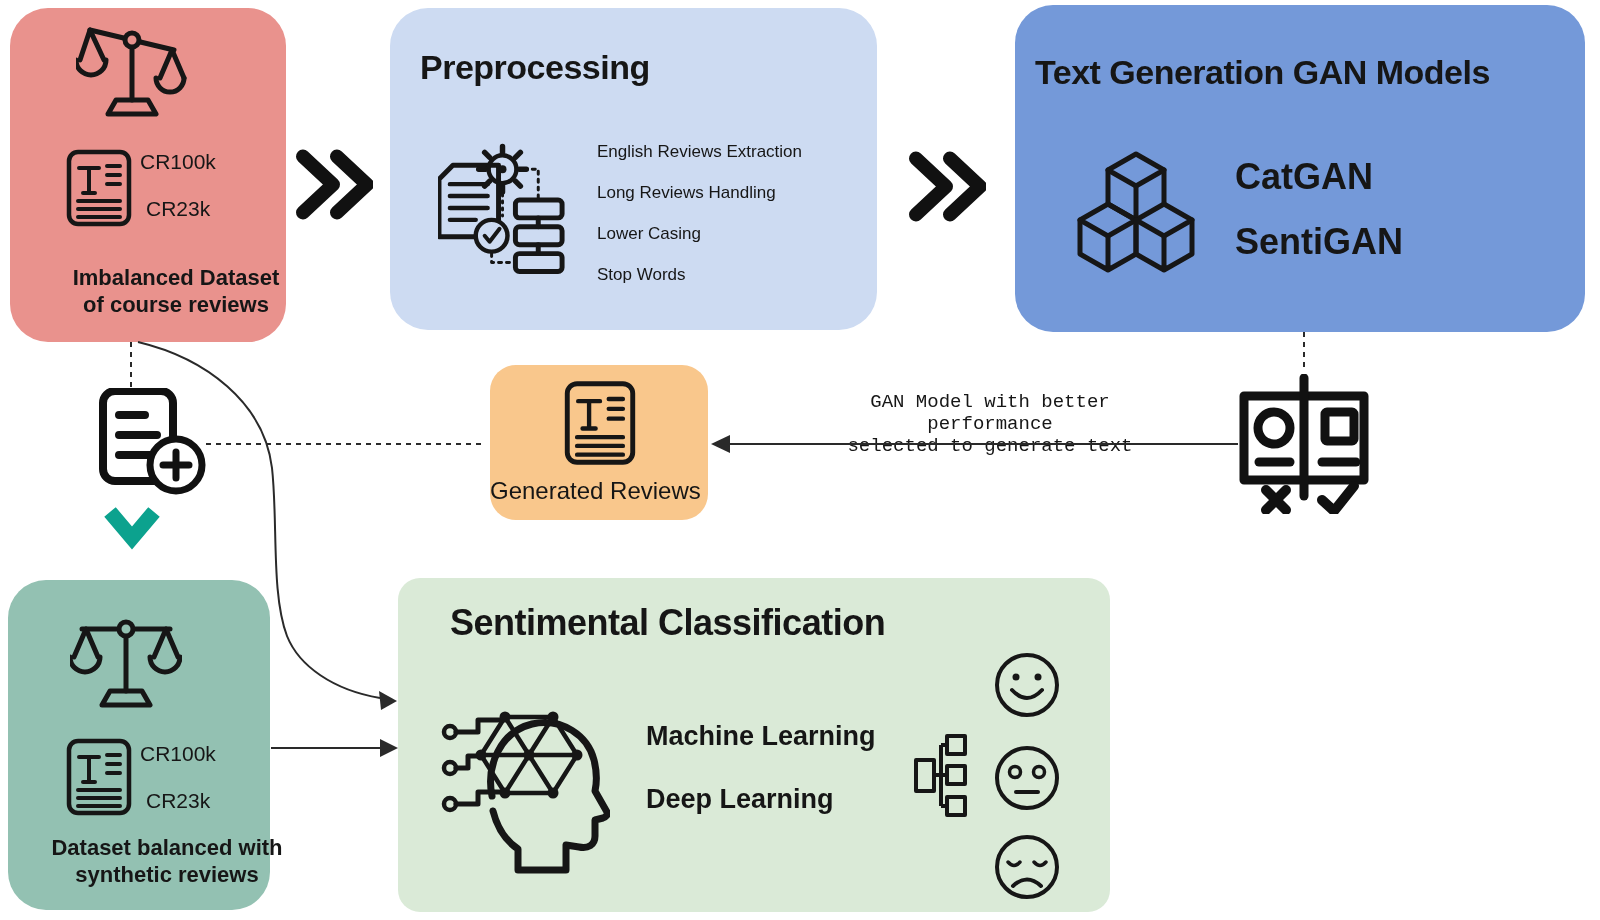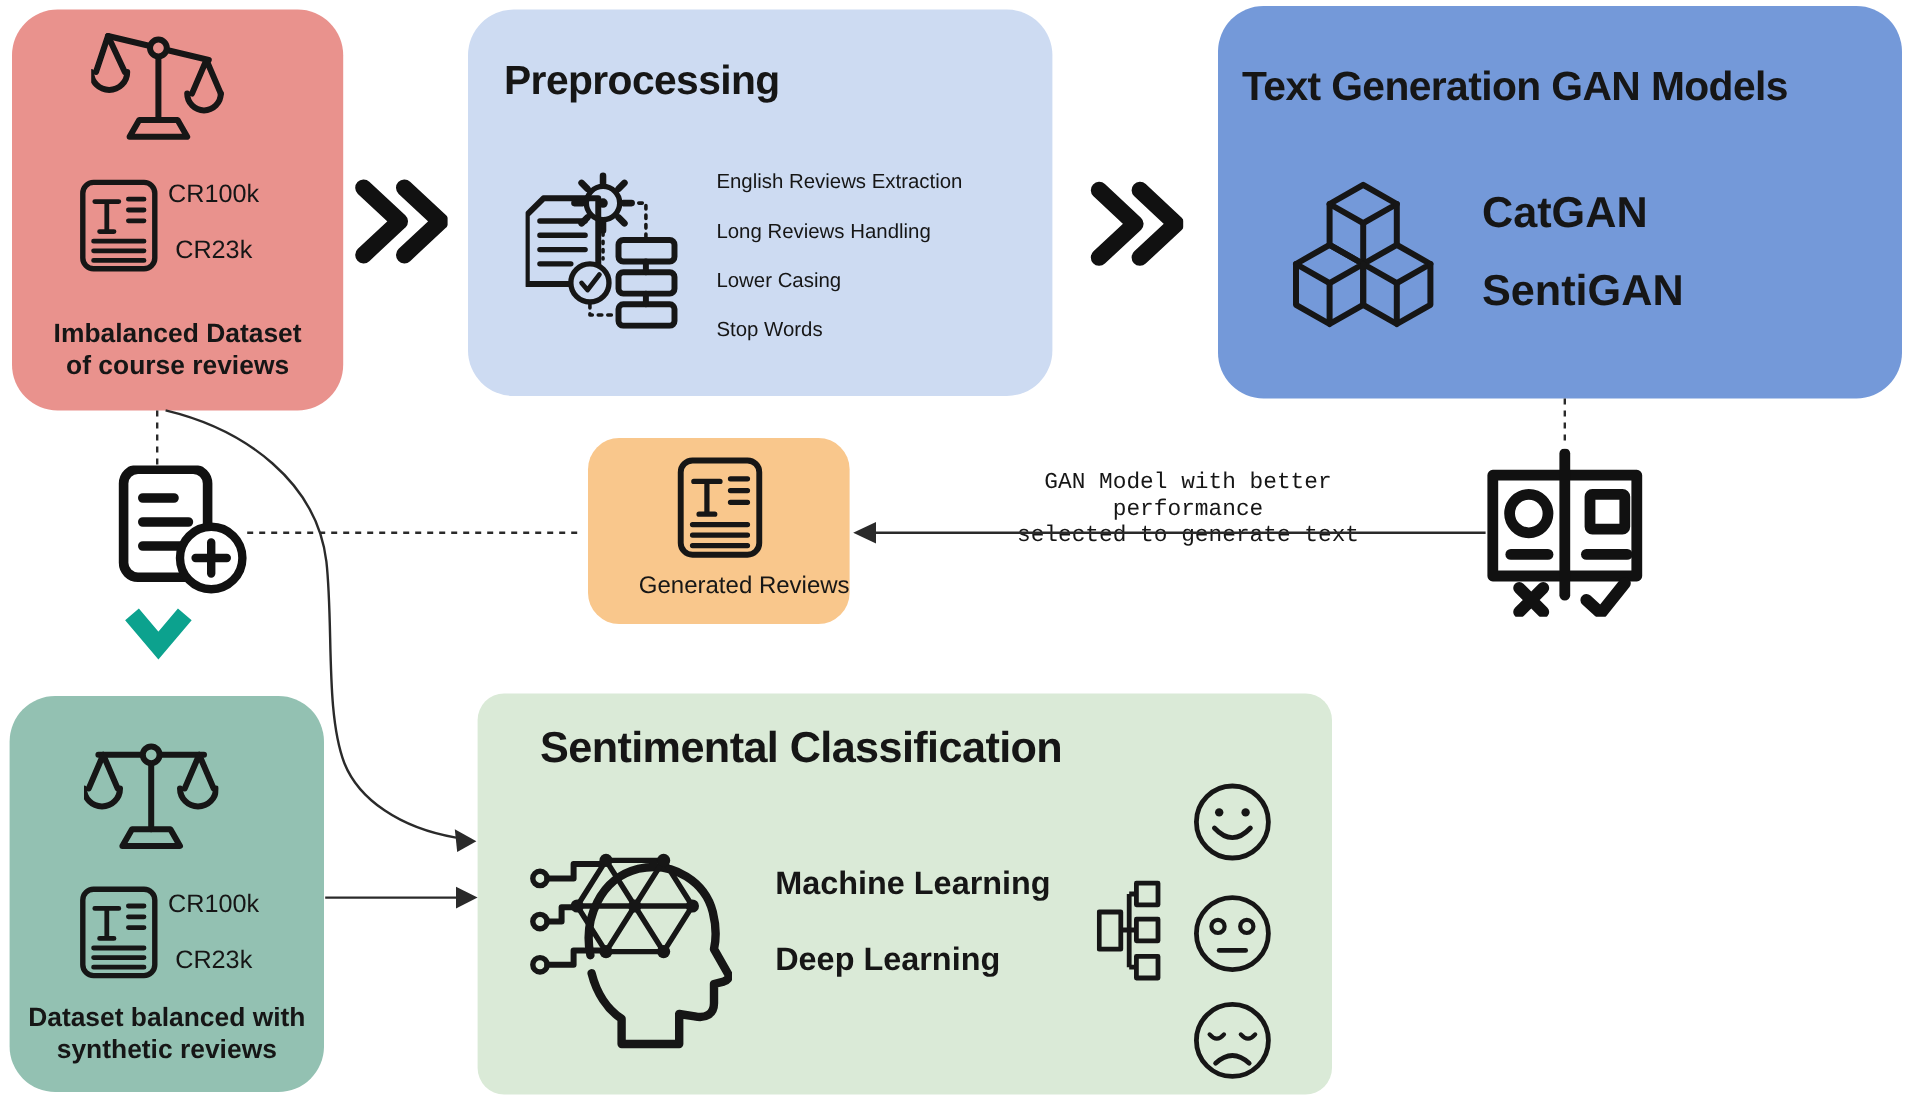--- a/index.html
+++ b/index.html
@@ -9,26 +9,26 @@
   }
   .abs{position:absolute;}
   .box{position:absolute;border-radius:38px;}
   #imbalanced-box{left:10px;top:8px;width:276px;height:334px;background:var(--imbalanced-box);}
   #preprocessing-box{left:390px;top:8px;width:487px;height:322px;background:var(--preprocessing-box);}
   #gan-box{left:1015px;top:5px;width:570px;height:327px;background:var(--gan-box);}
   #generated-box{left:490px;top:365px;width:218px;height:155px;background:var(--generated-box);border-radius:26px;}
   #balanced-box{left:8px;top:580px;width:262px;height:330px;background:var(--balanced-box);}
   #classification-box{left:398px;top:578px;width:712px;height:334px;background:var(--classification-box);border-radius:22px;}
   .big-title{font-weight:bold;font-size:34px;letter-spacing:-0.5px;white-space:nowrap;}
-  .caption{font-weight:bold;font-size:22px;line-height:27px;text-align:center;white-space:pre-line;width:100%;left:0;}
+  .caption{font-weight:bold;font-size:22px;line-height:27px;text-align:center;white-space:pre-line;width:100%;left:0;padding-left:28px;}
   .ds-label{font-size:21px;white-space:nowrap;}
   .step{font-size:17px;line-height:23px;margin-bottom:18px;white-space:nowrap;}
   .model-label{font-weight:bold;font-size:36px;line-height:34px;margin-bottom:31px;white-space:nowrap;}
   .method-label{font-weight:bold;font-size:27px;line-height:33px;margin-bottom:30px;white-space:nowrap;}
-  .gen-caption{font-size:20px;font-weight:500;text-align:right;width:100%;left:0;}
+  .gen-caption{font-size:24px;font-weight:500;text-align:left;width:100%;left:0;}
   .note{font-size:19px;line-height:22px;text-align:center;white-space:pre-line;font-family:Liberation Mono, monospace;}
   svg{display:block;}
   .overlay{pointer-events:none;z-index:6;}
 </style>
 </head>
 <body>
 
 <div class="canvas">
 
   <div class="box" id="imbalanced-box">

